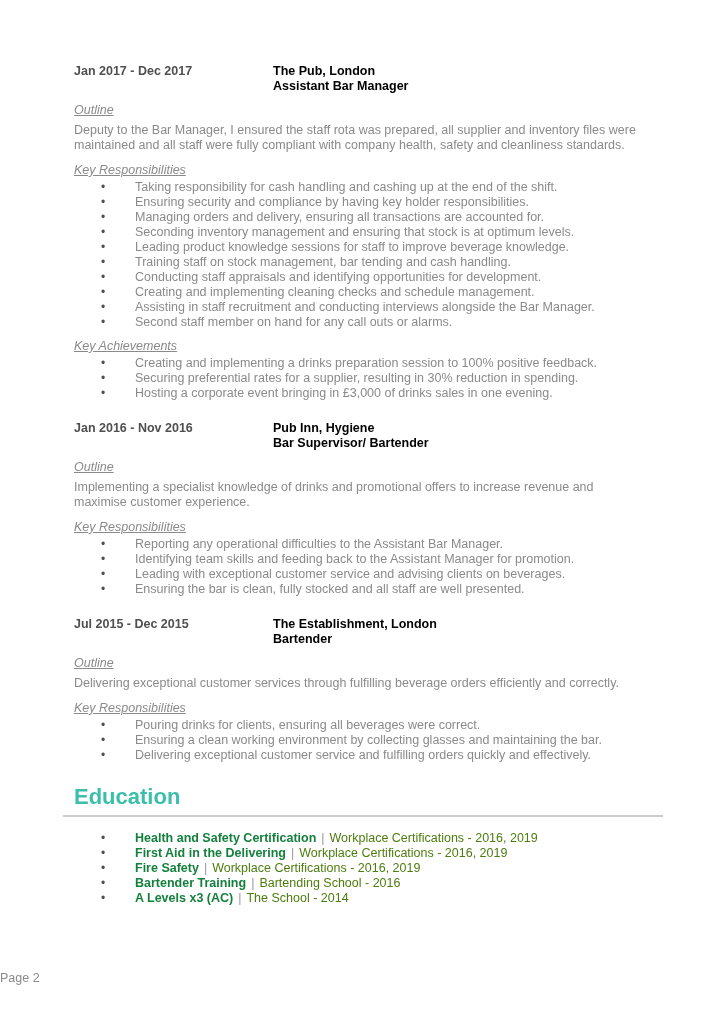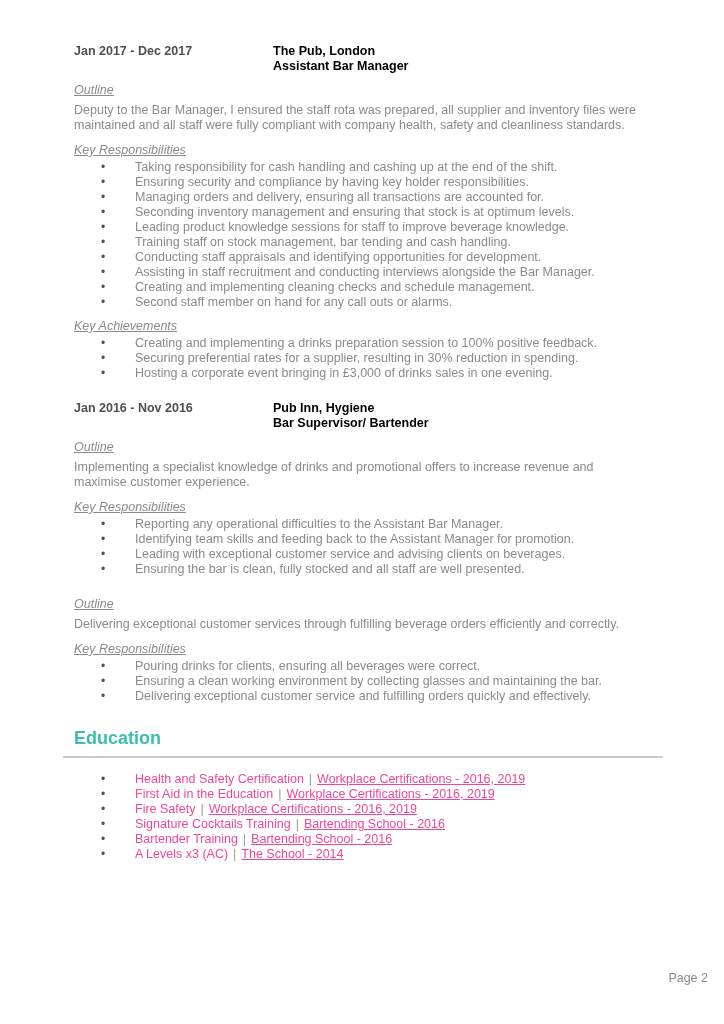--- a/index.html
+++ b/index.html
@@ -12,21 +12,21 @@
     line-height: 15px;
     color: #8a8a8a;
     position: relative;
     overflow: hidden;
   }
   .page {
     position: relative;
     width: 708px;
     height: 1024px;
     box-sizing: border-box;
-    padding: 44px 62px 0 74px;
+    padding: 64px 62px 0 74px;
   }
   
   .job { margin-bottom: 20px; }
   .job-header { display: flex; margin-bottom: 4px; }
   .job-dates {
     width: 199px;
     flex-shrink: 0;
     font-weight: bold;
     color: #4f4f4f;
   }
@@ -53,41 +53,41 @@
     left: 27px;
     top: 0;
     color: #4f4f4f;
     font-size: 12px;
   }
   .achievements { margin-bottom: 2px; }
   
   .edu-section { margin-top: 14px; }
   .edu-heading {
     color: #3bbfab;
-    font-size: 18px;
+    font-size: 22px;
     line-height: 28px;
     font-weight: bold;
     margin: 0;
   }
   .edu-rule {
     border: none;
     border-top: 2px solid #cbcbcb;
     margin: 4px 0 14px -11px;
     width: 600px;
   }
-  .edu-name { font-weight: normal; color: #ec4899; }
+  .edu-name { font-weight: bold; color: #15803d; }
   .edu-sep { color: #9b9b9b; margin: 0 5px; }
-  .edu-detail { color: #ec4899; text-decoration: underline; }
+  .edu-detail { color: #4d7c0f; }
   
   .footer {
     position: absolute;
     left: 0;
     right: 0;
     bottom: 38px;
-    text-align: right;
+    text-align: left;
     color: #8a8a8a;
   }
 </style>
 </head>
 <body>
 
 <div class="page">
 
   <section class="job">
     <div class="job-header">
@@ -101,22 +101,22 @@
     <p class="para">Deputy to the Bar Manager, I ensured the staff rota was prepared, all supplier and inventory files were maintained and all staff were fully compliant with company health, safety and cleanliness standards.</p>
     <div class="label">Key Responsibilities</div>
     <ul class="bullets">
       <li>Taking responsibility for cash handling and cashing up at the end of the shift.</li>
       <li>Ensuring security and compliance by having key holder responsibilities.</li>
       <li>Managing orders and delivery, ensuring all transactions are accounted for.</li>
       <li>Seconding inventory management and ensuring that stock is at optimum levels.</li>
       <li>Leading product knowledge sessions for staff to improve beverage knowledge.</li>
       <li>Training staff on stock management, bar tending and cash handling.</li>
       <li>Conducting staff appraisals and identifying opportunities for development.</li>
+      <li>Creating and implementing cleaning checks and schedule management.</li>
       <li>Assisting in staff recruitment and conducting interviews alongside the Bar Manager.</li>
-      <li>Creating and implementing cleaning checks and schedule management.</li>
       <li>Second staff member on hand for any call outs or alarms.</li>
     </ul>
     <div class="label">Key Achievements</div>
     <ul class="bullets achievements">
       <li>Creating and implementing a drinks preparation session to 100% positive feedback.</li>
       <li>Securing preferential rates for a supplier, resulting in 30% reduction in spending.</li>
       <li>Hosting a corporate event bringing in £3,000 of drinks sales in one evening.</li>
     </ul>
   </section>
 
@@ -133,45 +133,49 @@
     <div class="label">Key Responsibilities</div>
     <ul class="bullets">
       <li>Reporting any operational difficulties to the Assistant Bar Manager.</li>
       <li>Identifying team skills and feeding back to the Assistant Manager for promotion.</li>
       <li>Leading with exceptional customer service and advising clients on beverages.</li>
       <li>Ensuring the bar is clean, fully stocked and all staff are well presented.</li>
     </ul>
   </section>
 
   <section class="job">
+    <div class="job-header">
+      <div class="job-dates">Jul 2015 - Dec 2015</div>
+      <div class="job-role">
+        <div>The Establishment, London</div>
+        <div>Bartender</div>
+      </div>
+    </div>
     <div class="label">Outline</div>
     <p class="para">Delivering exceptional customer services through fulfilling beverage orders efficiently and correctly.</p>
     <div class="label">Key Responsibilities</div>
     <ul class="bullets">
       <li>Pouring drinks for clients, ensuring all beverages were correct.</li>
       <li>Ensuring a clean working environment by collecting glasses and maintaining the bar.</li>
       <li>Delivering exceptional customer service and fulfilling orders quickly and effectively.</li>
     </ul>
   </section>
 
   <section class="edu-section">
     <h2 class="edu-heading">Education</h2>
     <hr class="edu-rule">
     <ul class="bullets">
       <li>
         <span class="edu-name">Health and Safety Certification</span><span class="edu-sep">|</span><span class="edu-detail">Workplace Certifications - 2016, 2019</span>
       </li>
       <li>
-        <span class="edu-name">First Aid in the Education</span><span class="edu-sep">|</span><span class="edu-detail">Workplace Certifications - 2016, 2019</span>
+        <span class="edu-name">First Aid in the Delivering</span><span class="edu-sep">|</span><span class="edu-detail">Workplace Certifications - 2016, 2019</span>
       </li>
       <li>
         <span class="edu-name">Fire Safety</span><span class="edu-sep">|</span><span class="edu-detail">Workplace Certifications - 2016, 2019</span>
-      </li>
-      <li>
-        <span class="edu-name">Signature Cocktails Training</span><span class="edu-sep">|</span><span class="edu-detail">Bartending School - 2016</span>
       </li>
       <li>
         <span class="edu-name">Bartender Training</span><span class="edu-sep">|</span><span class="edu-detail">Bartending School - 2016</span>
       </li>
       <li>
         <span class="edu-name">A Levels x3 (AC)</span><span class="edu-sep">|</span><span class="edu-detail">The School - 2014</span>
       </li>
     </ul>
   </section>
 

